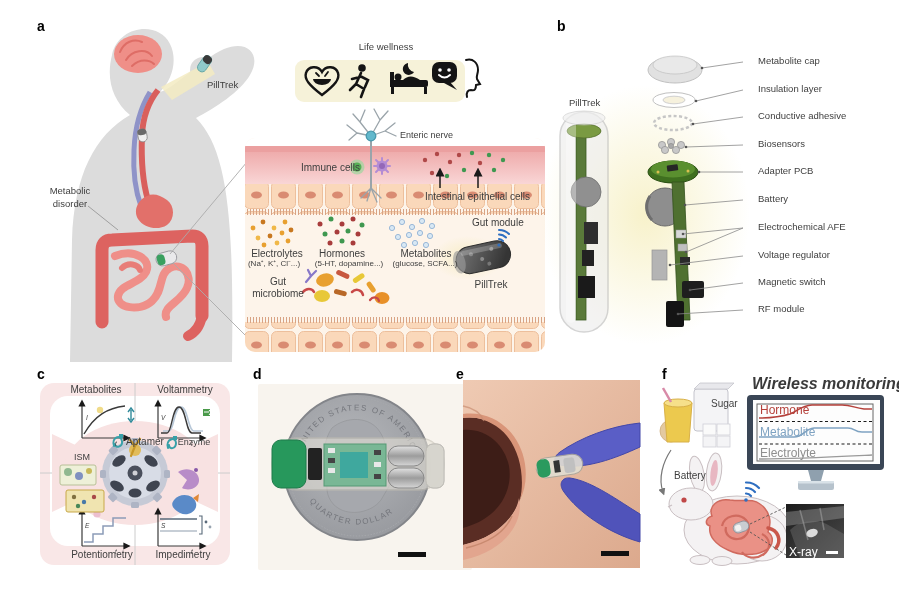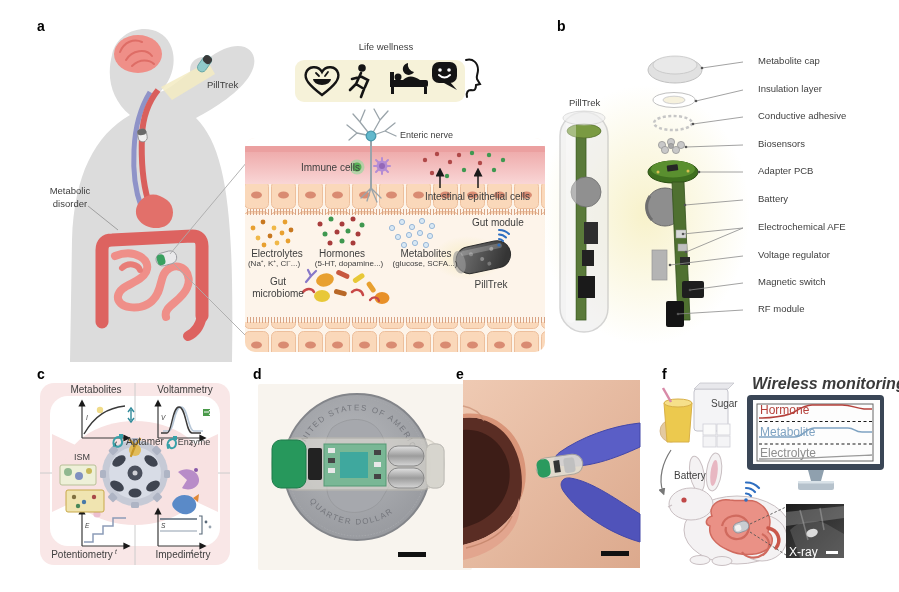--- a/index.html
+++ b/index.html
@@ -620,21 +620,21 @@
   <div class="lbl" style="left:746px;top:139px">Biosensors</div>
   <div class="lbl" style="left:746px;top:166px">Adapter PCB</div>
   <div class="lbl" style="left:746px;top:194px">Battery</div>
   <div class="lbl" style="left:746px;top:222px">Electrochemical AFE</div>
   <div class="lbl" style="left:746px;top:250px">Voltage regulator</div>
   <div class="lbl" style="left:746px;top:277px">Magnetic switch</div>
   <div class="lbl" style="left:746px;top:304px">RF module</div>
 
   <div class="lbl center" style="left:90px;top:384px;font-size:10px">Metabolites</div>
   <div class="lbl center" style="left:179px;top:384px;font-size:10px">Voltammetry</div>
-  <div class="lbl center" style="left:76px;top:549px;font-size:10px">Potentiometry</div>
+  <div class="lbl center" style="left:96px;top:549px;font-size:10px">Potentiometry</div>
   <div class="lbl center" style="left:177px;top:549px;font-size:10px">Impedimetry</div>
   <div class="lbl center" style="left:76px;top:452px;font-size:9px">ISM</div>
   <div class="lbl center" style="left:139px;top:436px;font-size:10px">Aptamer</div>
   <div class="lbl center" style="left:188px;top:437px;font-size:9px">Enzyme</div>
   <div class="lbl" style="left:74px;top:414px;font-size:6.5px;font-style:italic">I</div>
   <div class="lbl" style="left:103px;top:440px;font-size:6.5px;font-style:italic">t</div>
   <div class="lbl" style="left:149px;top:414px;font-size:6.5px;font-style:italic">V</div>
   <div class="lbl" style="left:179px;top:440px;font-size:6.5px;font-style:italic">t</div>
   <div class="lbl" style="left:73px;top:522px;font-size:6.5px;font-style:italic">E</div>
   <div class="lbl" style="left:103px;top:548px;font-size:6.5px;font-style:italic">t</div>

